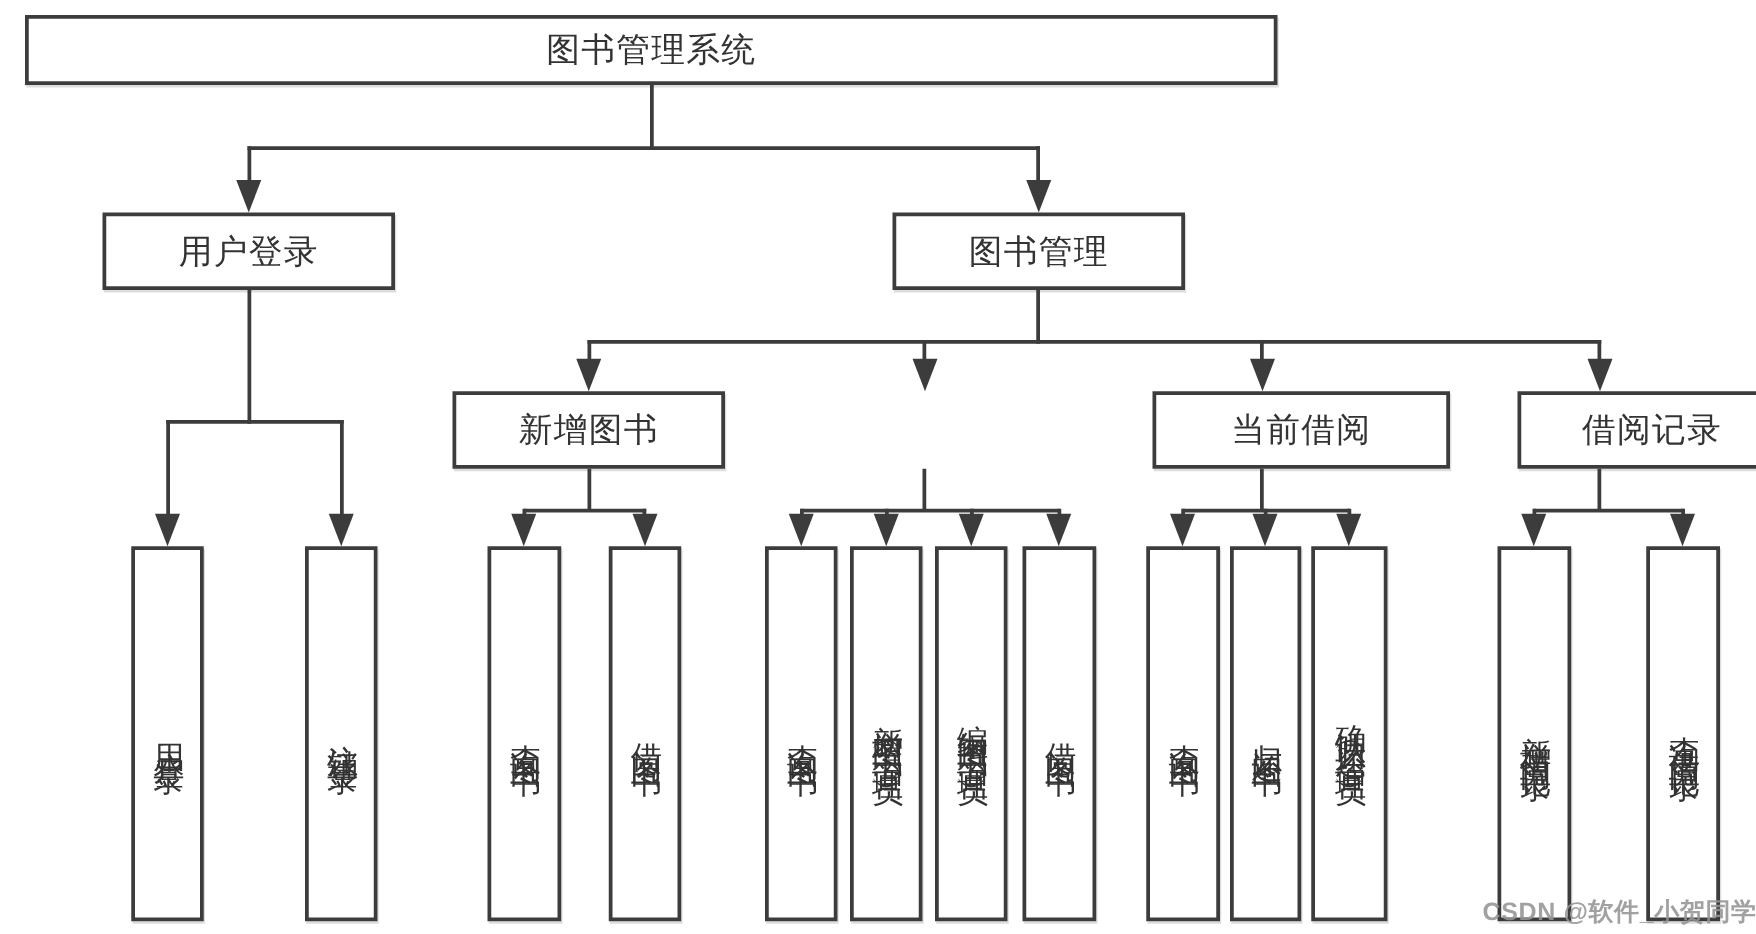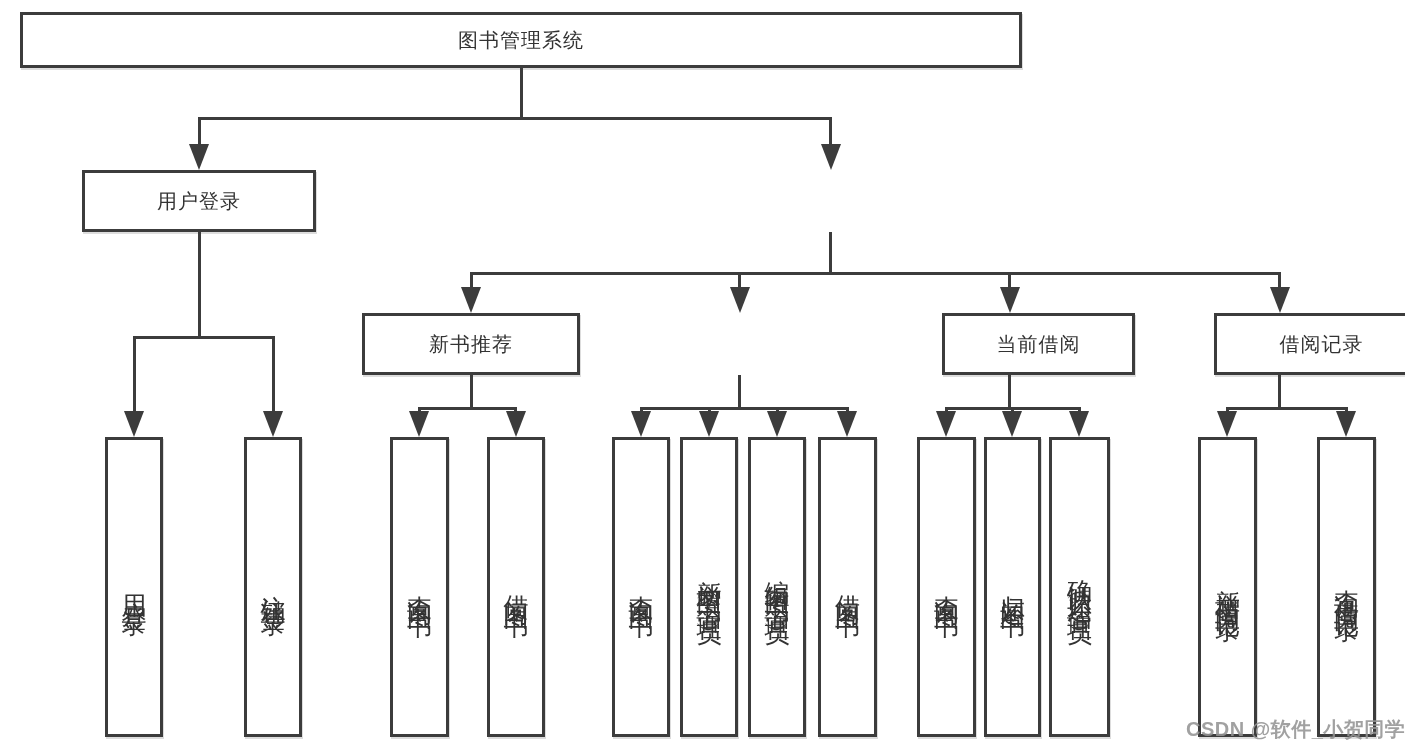--- a/index.html
+++ b/index.html
@@ -15,21 +15,21 @@
     position: absolute;
     background: #ffffff;
     border: 3px solid #3c3c3c;
     box-shadow: 1px 2px 0 rgba(120,120,120,0.25);
     display: flex;
     align-items: center;
     justify-content: center;
     color: #333333;
     box-sizing: border-box;
   }
-  .hnode { font-size: 20px; letter-spacing: 1px; white-space: nowrap; }
+  .hnode { font-size: 27px; letter-spacing: 1px; white-space: nowrap; }
   .vnode span {
     writing-mode: vertical-rl;
     text-orientation: mixed;
     font-size: 25px;
     letter-spacing: 6px;
     line-height: 1;
   }
   .line { position: absolute; background: #3c3c3c; }
   .arrow {
     position: absolute;
@@ -62,43 +62,46 @@
   <div class="line" style="left:520px; top:68px; width:3px; height:52px;"></div>
   <div class="line" style="left:198px; top:117px; width:634px; height:3px;"></div>
   <div class="line" style="left:198px; top:117px; width:3px; height:31px;"></div>
   <div class="arrow" style="left:189px; top:144px;"></div>
   <div class="line" style="left:829px; top:117px; width:3px; height:31px;"></div>
   <div class="arrow" style="left:821px; top:144px;"></div>
 
   <div class="node hnode" style="left:82px; top:170px; width:234px; height:62px;">
     <span>用户登录</span>
   </div>
+  <div class="node hnode" style="left:714px; top:170px; width:234px; height:62px;">
+    <span>图书管理</span>
+  </div>
 
   <div class="line" style="left:198px; top:232px; width:3px; height:107px;"></div>
   <div class="line" style="left:133px; top:336px; width:142px; height:3px;"></div>
   <div class="line" style="left:133px; top:336px; width:3px; height:78px;"></div>
   <div class="arrow" style="left:124px; top:411px;"></div>
   <div class="line" style="left:272px; top:336px; width:3px; height:78px;"></div>
   <div class="arrow" style="left:263px; top:411px;"></div>
 
   <div class="line" style="left:829px; top:232px; width:3px; height:43px;"></div>
   <div class="line" style="left:470px; top:272px; width:811px; height:3px;"></div>
   <div class="line" style="left:470px; top:272px; width:3px; height:17px;"></div>
   <div class="arrow" style="left:461px; top:287px;"></div>
   <div class="line" style="left:738px; top:272px; width:3px; height:17px;"></div>
   <div class="arrow" style="left:730px; top:287px;"></div>
   <div class="line" style="left:1008px; top:272px; width:3px; height:17px;"></div>
   <div class="arrow" style="left:1000px; top:287px;"></div>
   <div class="line" style="left:1278px; top:272px; width:3px; height:17px;"></div>
   <div class="arrow" style="left:1270px; top:287px;"></div>
 
   <div class="node hnode" style="left:362px; top:313px; width:218px; height:62px;">
-    <span>新书推荐</span>
+    <span>新增图书</span>
   </div>
-  <div class="node hnode" style="left:942px; top:313px; width:193px; height:62px;">
+  <div class="node hnode" style="left:922px; top:313px; width:238px; height:62px;">
     <span>当前借阅</span>
   </div>
   <div class="node hnode" style="left:1214px; top:313px; width:215px; height:62px;">
     <span>借阅记录</span>
   </div>
 
   <div class="line" style="left:470px; top:375px; width:3px; height:34px;"></div>
   <div class="line" style="left:419px; top:407px; width:98px; height:3px;"></div>
   <div class="line" style="left:418px; top:407px; width:3px; height:8px;"></div>
   <div class="arrow" style="left:409px; top:411px;"></div>

